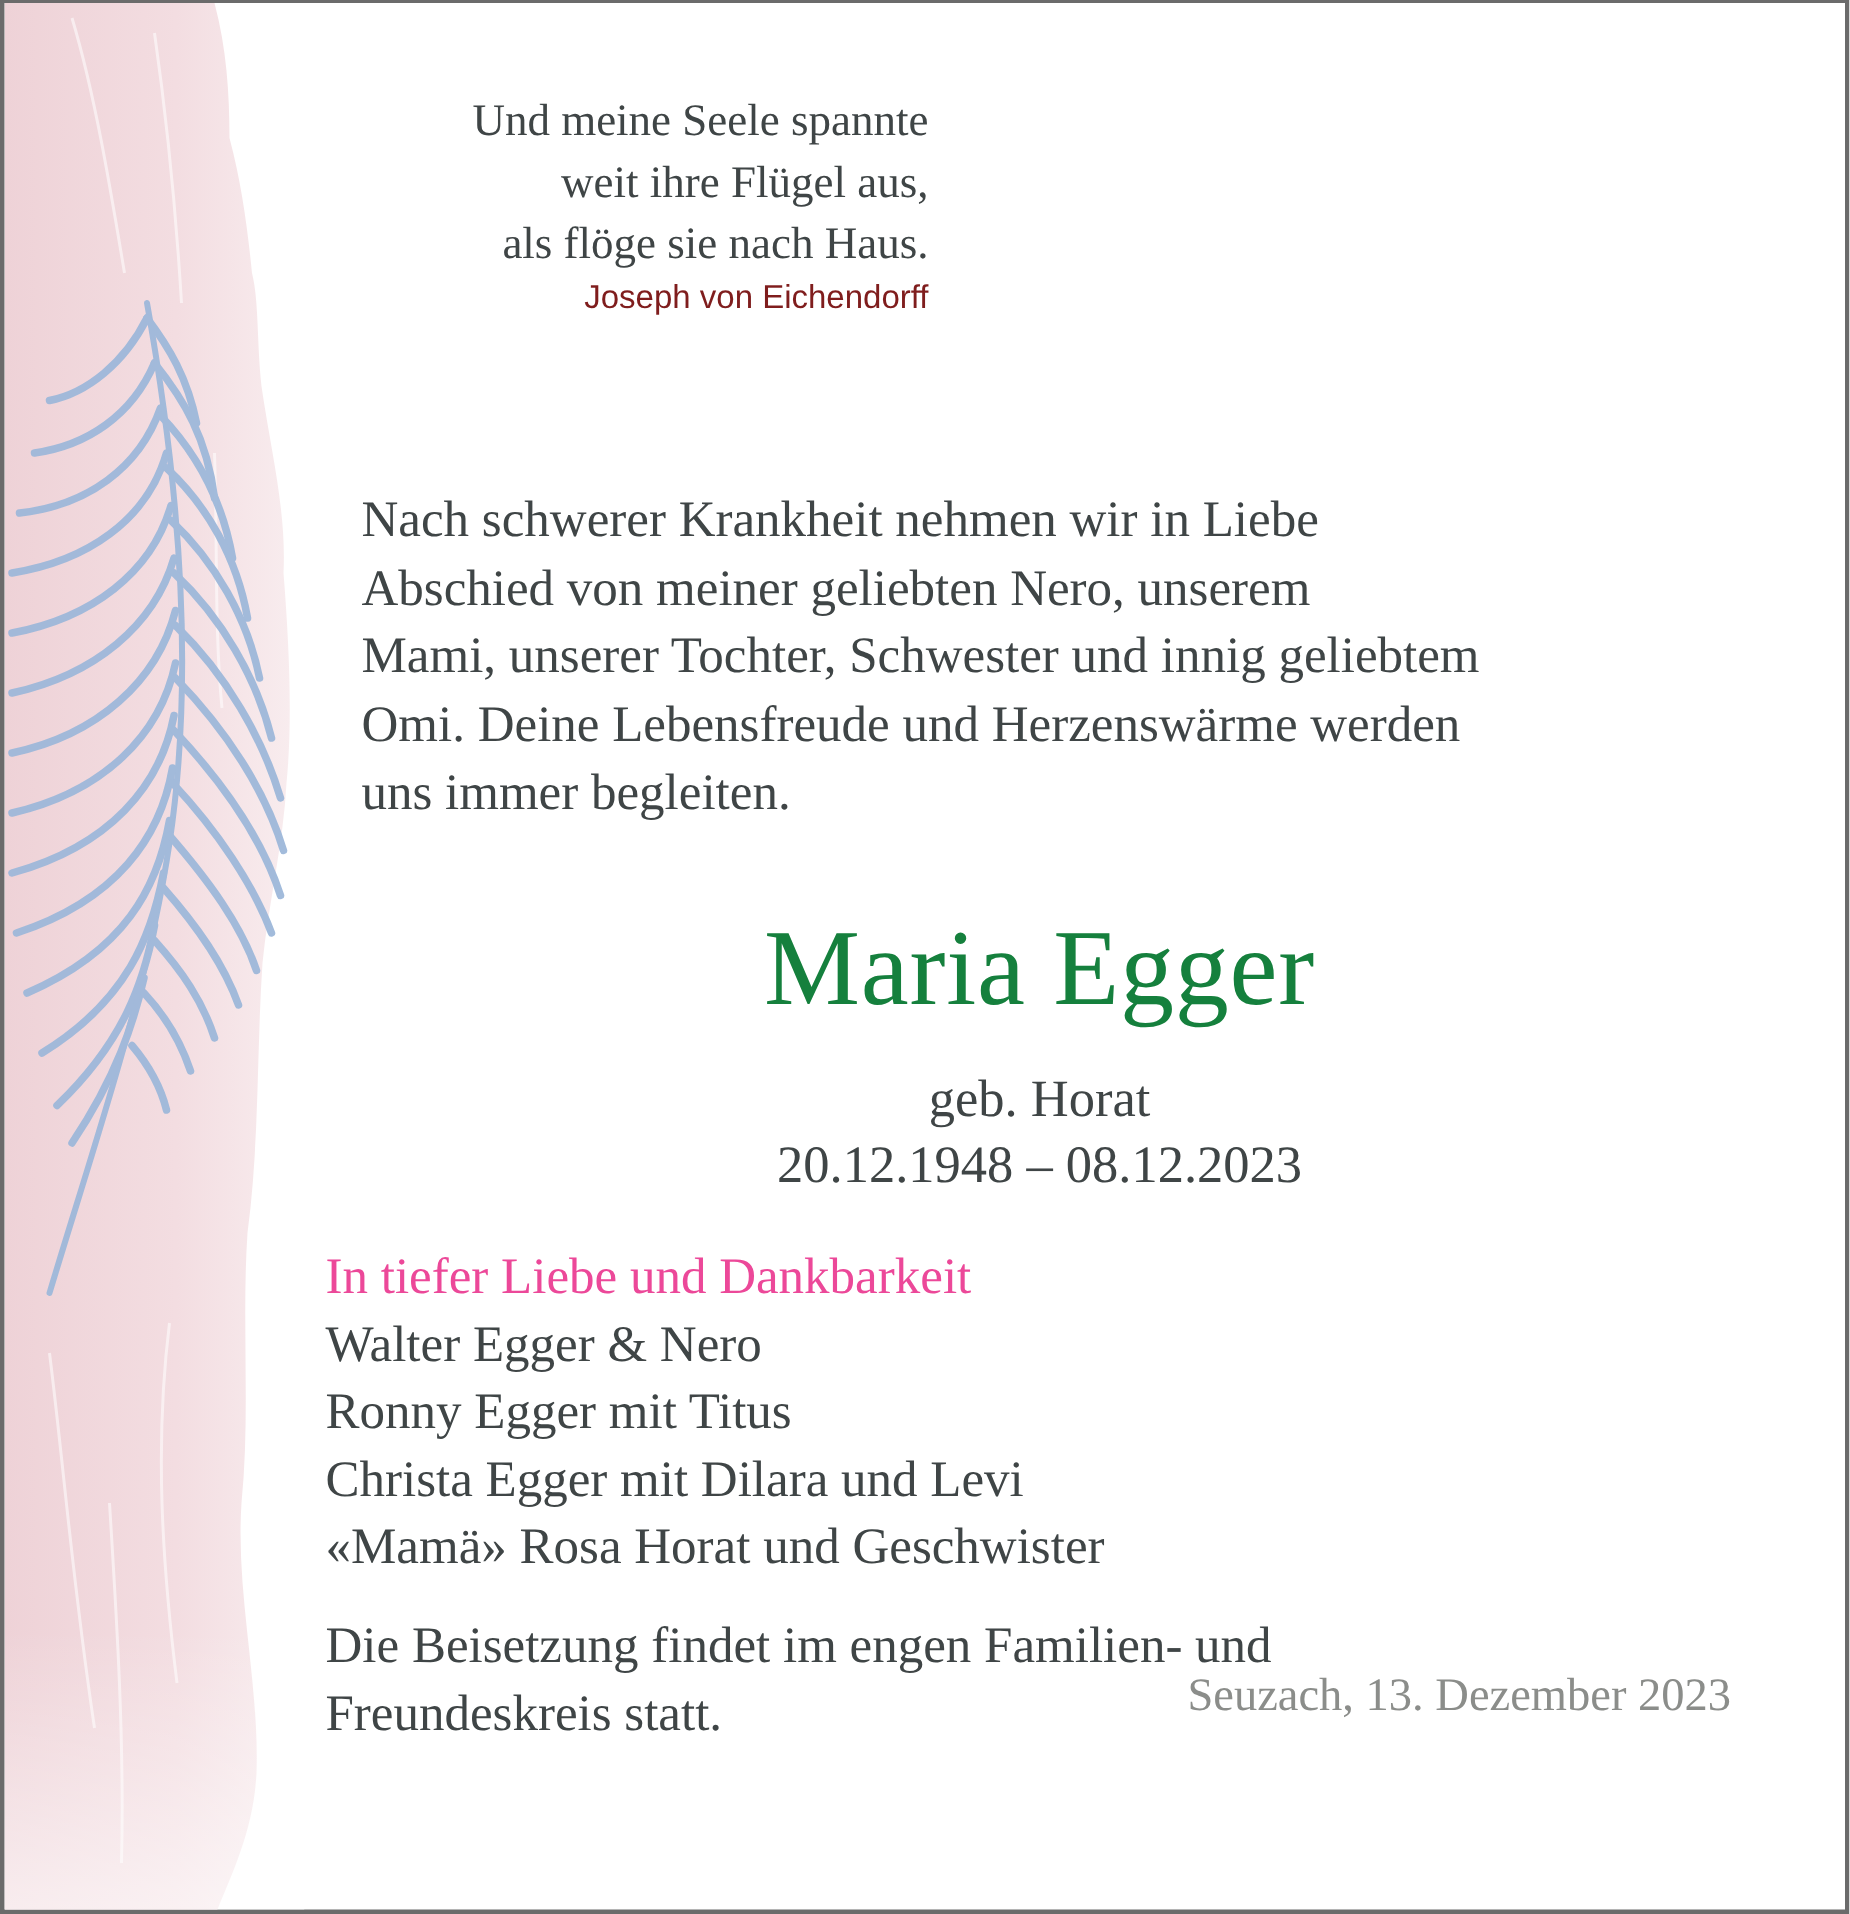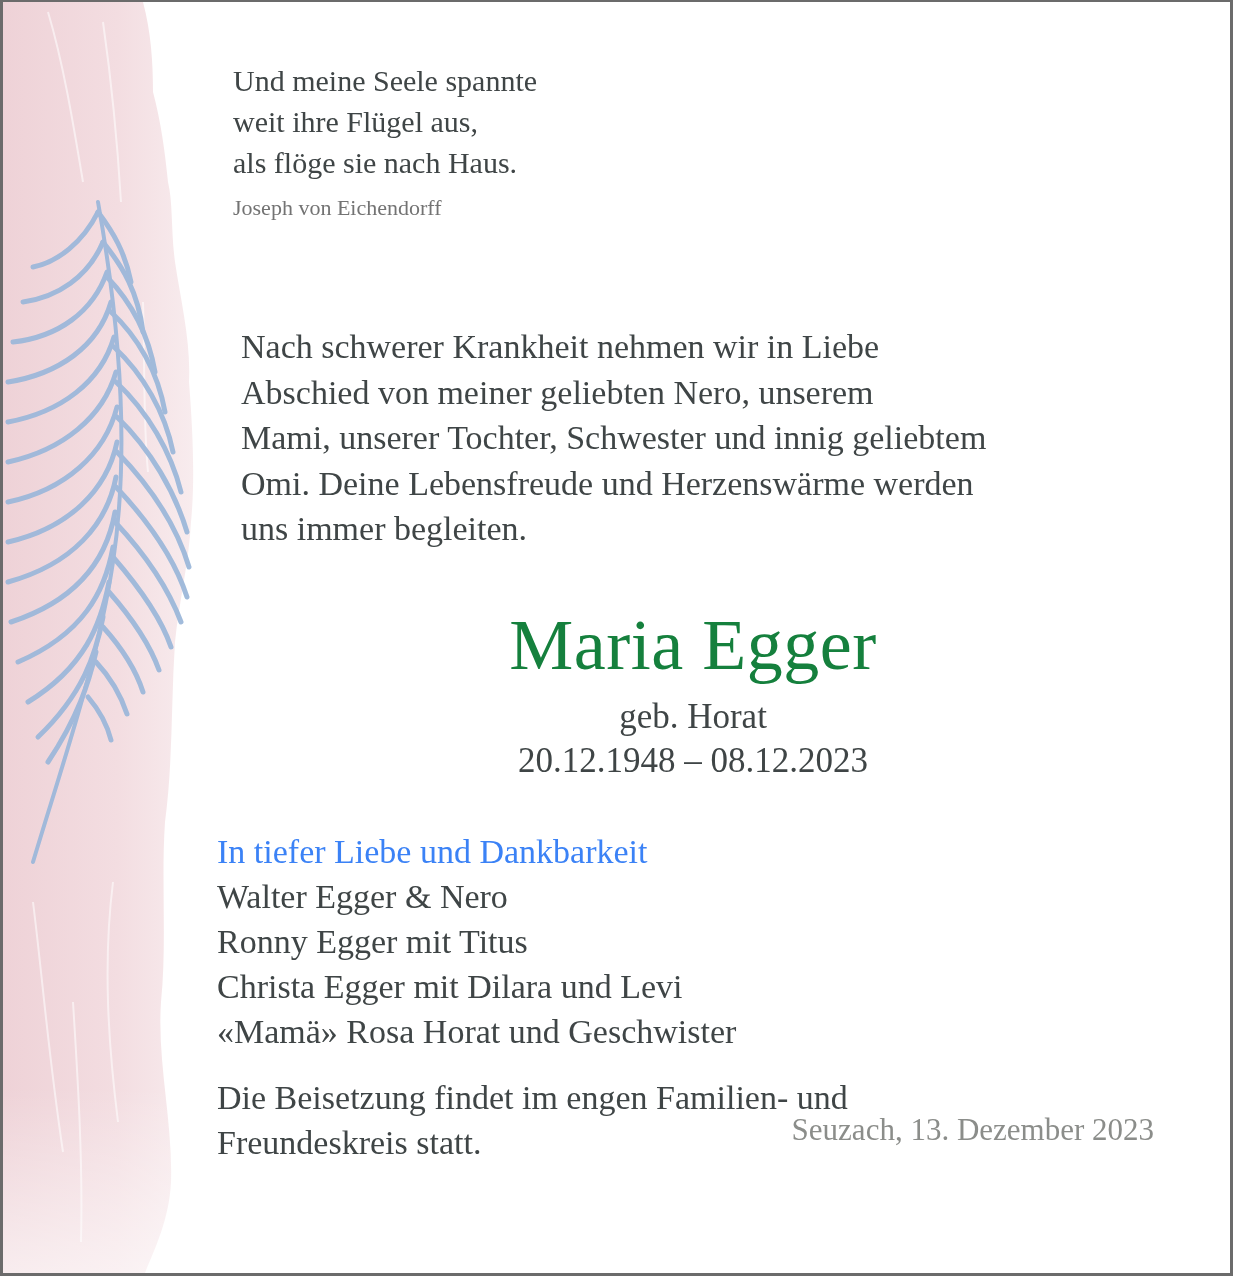--- a/index.html
+++ b/index.html
@@ -10,42 +10,42 @@
       border-top: 2px solid #6b6b6b;
       border-left: 3px solid #6b6b6b;
       border-right: 3px solid #6b6b6b;
       border-bottom: 3px solid #6b6b6b;
       background: #ffffff;
       overflow: hidden;
     }
     .deco-strip { position: absolute; left: 0; top: 0; width: 200px; height: 1276px; }
     .serif { font-family: "Liberation Serif", "DejaVu Serif", serif; }
     .poem {
-      position: absolute; left: 230px; top: 58px; width: 400px;
-      text-align: left; color: #3f4546; font-size: 30px; line-height: 41px;
+      position: absolute; left: 216px; top: 58px; width: 400px;
+      text-align: right; color: #3f4546; font-size: 30px; line-height: 41px;
     }
     .poem-author {
-      margin-top: 10px; font-size: 25px; line-height: 30px; color: #737373;
-      font-family: Liberation Serif, serif; font-size: 22px;
+      margin-top: 0; font-size: 25px; line-height: 30px; color: #7f1d1d;
+      font-family: Liberation Sans, sans-serif; font-size: 22px;
     }
     .intro {
       position: absolute; left: 214px; top: 322px; width: 900px;
       color: #3f4546; font-size: 34px; line-height: 45.5px; margin-left: 24px;
     }
     .name-block {
       position: absolute; left: 380px; top: 593px; width: 620px; text-align: center;
     }
     .name { color: #15803d; font-size: 72px; line-height: 100px; letter-spacing: 0.5px; }
-    .maiden { color: #3f4546; font-size: 35px; line-height: 44px; margin-top: 0px; }
+    .maiden { color: #3f4546; font-size: 35px; line-height: 44px; margin-top: 16px; }
     .dates { color: #3f4546; font-size: 35px; line-height: 44px; }
     .family {
       position: absolute; left: 214px; top: 827px; width: 900px;
       font-size: 34px; line-height: 45px; color: #3f4546;
     }
-    .family .heading { color: #3b82f6; }
+    .family .heading { color: #ec4899; }
     .burial {
       position: absolute; left: 214px; top: 1073px; width: 900px;
       font-size: 34px; line-height: 45px; color: #3f4546;
     }
     .place-date {
       position: absolute; right: 76px; top: 1108px;
       font-size: 31px; line-height: 40px; color: #8b8d8a; text-align: right;
     }
     .line { display: block; white-space: nowrap; }
   </style>

